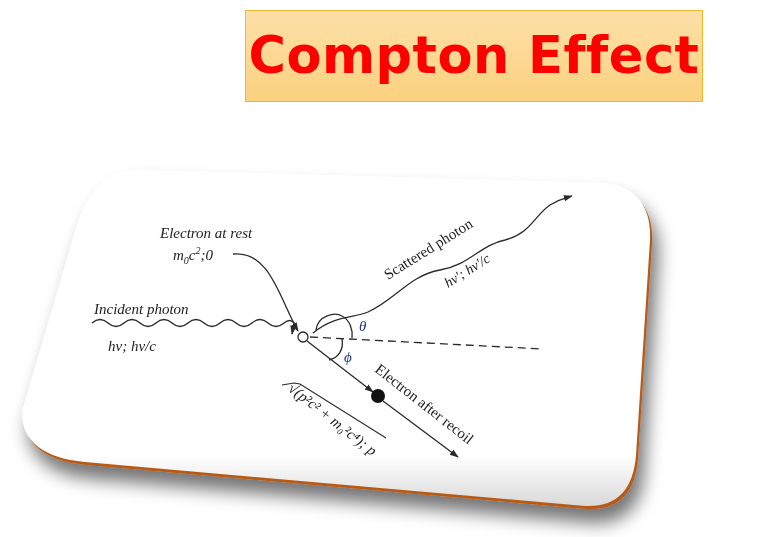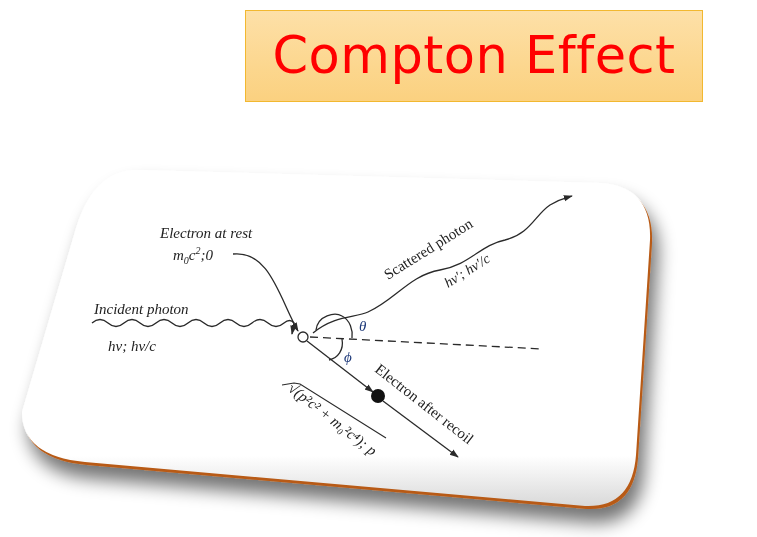--- a/index.html
+++ b/index.html
@@ -22,21 +22,21 @@
       height: 92px;
       box-sizing: border-box;
       border: 1.5px solid #f2b830;
       background: linear-gradient(to bottom, #fde0a8 0%, #fcd78f 60%, #fbd180 100%);
       display: flex;
       align-items: center;
       justify-content: center;
     }
     .title-text {
       font-family: "DejaVu Sans", sans-serif;
-      font-weight: normal;
+      font-weight: bold;
       font-size: 51px;
       color: #ff0000;
       letter-spacing: 0.5px;
       line-height: 1;
       margin-top: -2px;
     }
     .diagram {
       position: absolute;
       left: 0;
       top: 0;

